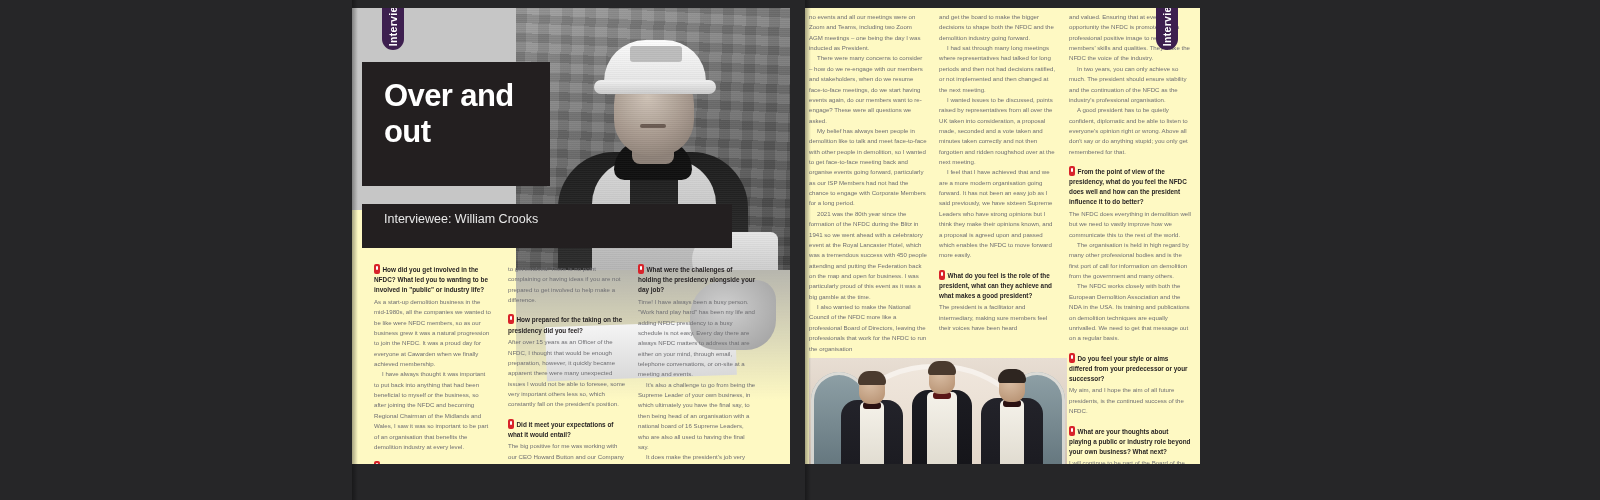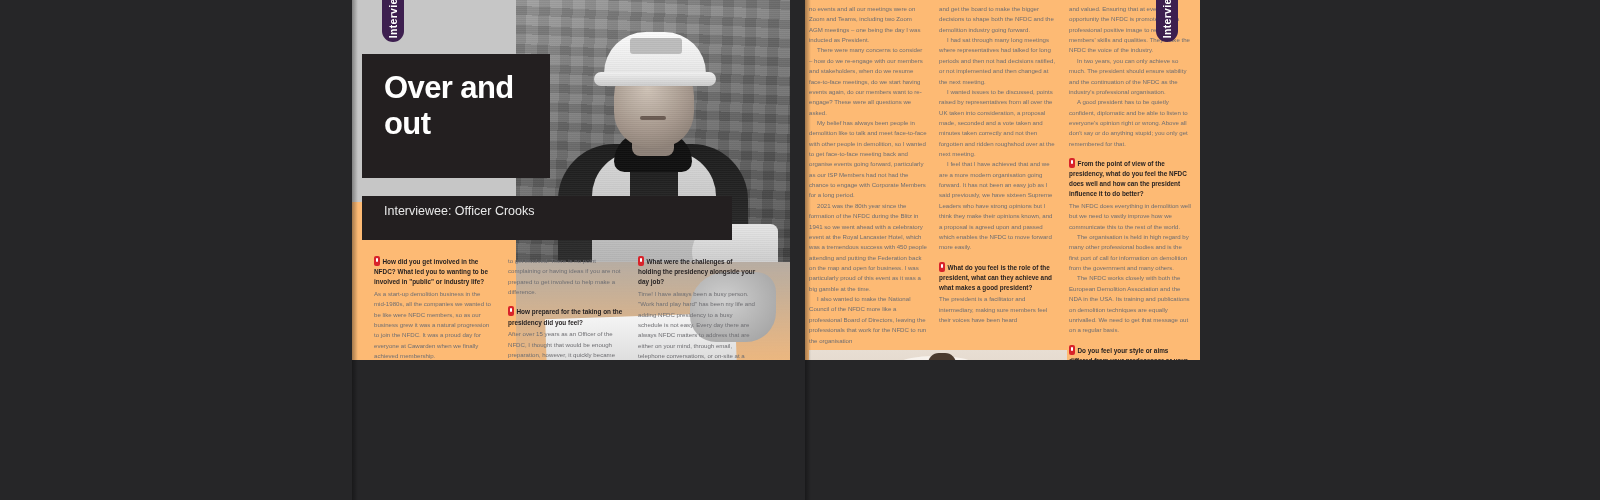--- a/index.html
+++ b/index.html
@@ -10,22 +10,22 @@
     overflow: hidden;
   }
   .spread {
     position: absolute; left: 0; top: 0;
     width: 1600px; height: 500px;
     background: #262628;
   }
 
   
   .page {
-    position: absolute; top: 0; height: 360px;
-    background: #fdba74; overflow: hidden;
+    position: absolute; top: 8px; height: 456px;
+    background: #fef9c3; overflow: hidden;
   }
   .page-left  { left: 352px; width: 438px; }
   .page-right { left: 805px; width: 395px; }
 
   
   .gutter {
     position: absolute; top: 0; left: 790px; width: 15px; height: 500px;
     background: #262628;
   }
 
@@ -268,21 +268,21 @@
           <div class="fg-eye r"></div>
           <div class="fg-mouth"></div>
           <div class="fg-helmet"></div>
         </div>
         <div class="grain"></div>
       </div>
 
       <div class="hero-title">Over and out</div>
 
       <div class="hero-strap">
-        <div>Interviewee: Officer Crooks</div>
+        <div>Interviewee: William Crooks</div>
       </div>
 
       <div class="tab tab-left">
         <span>Interview</span>
       </div>
     </div>
 
     <div class="ghost-photo">
       <div class="paper"></div>
       <div class="hand"></div>

